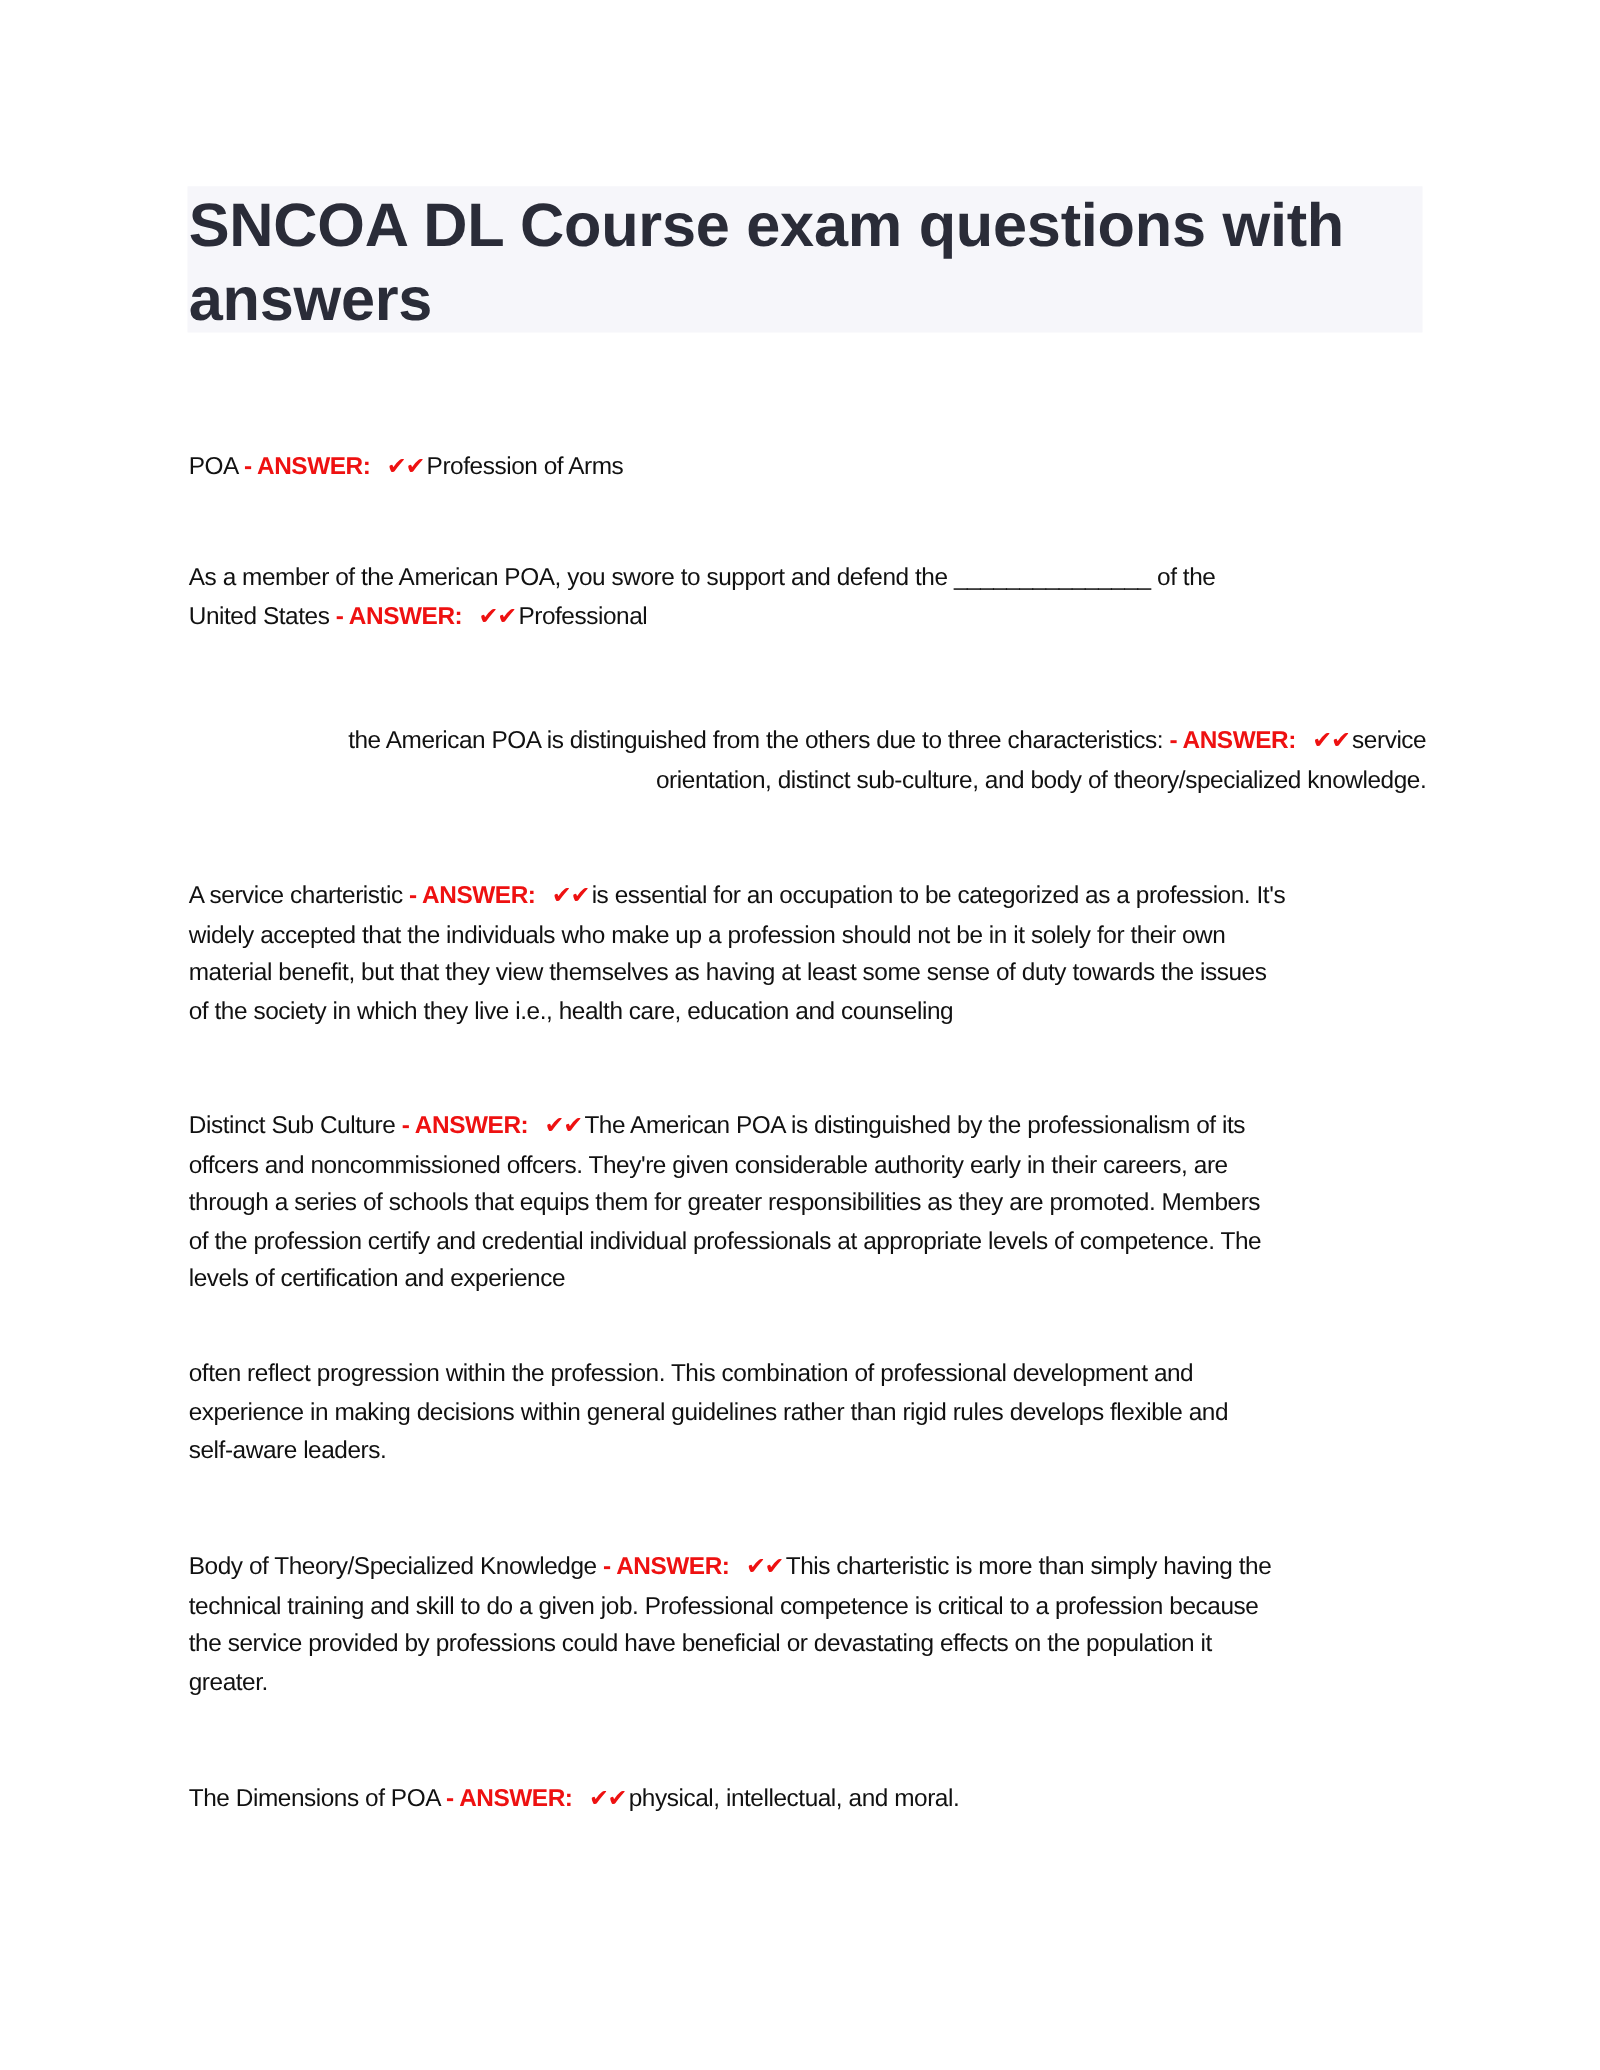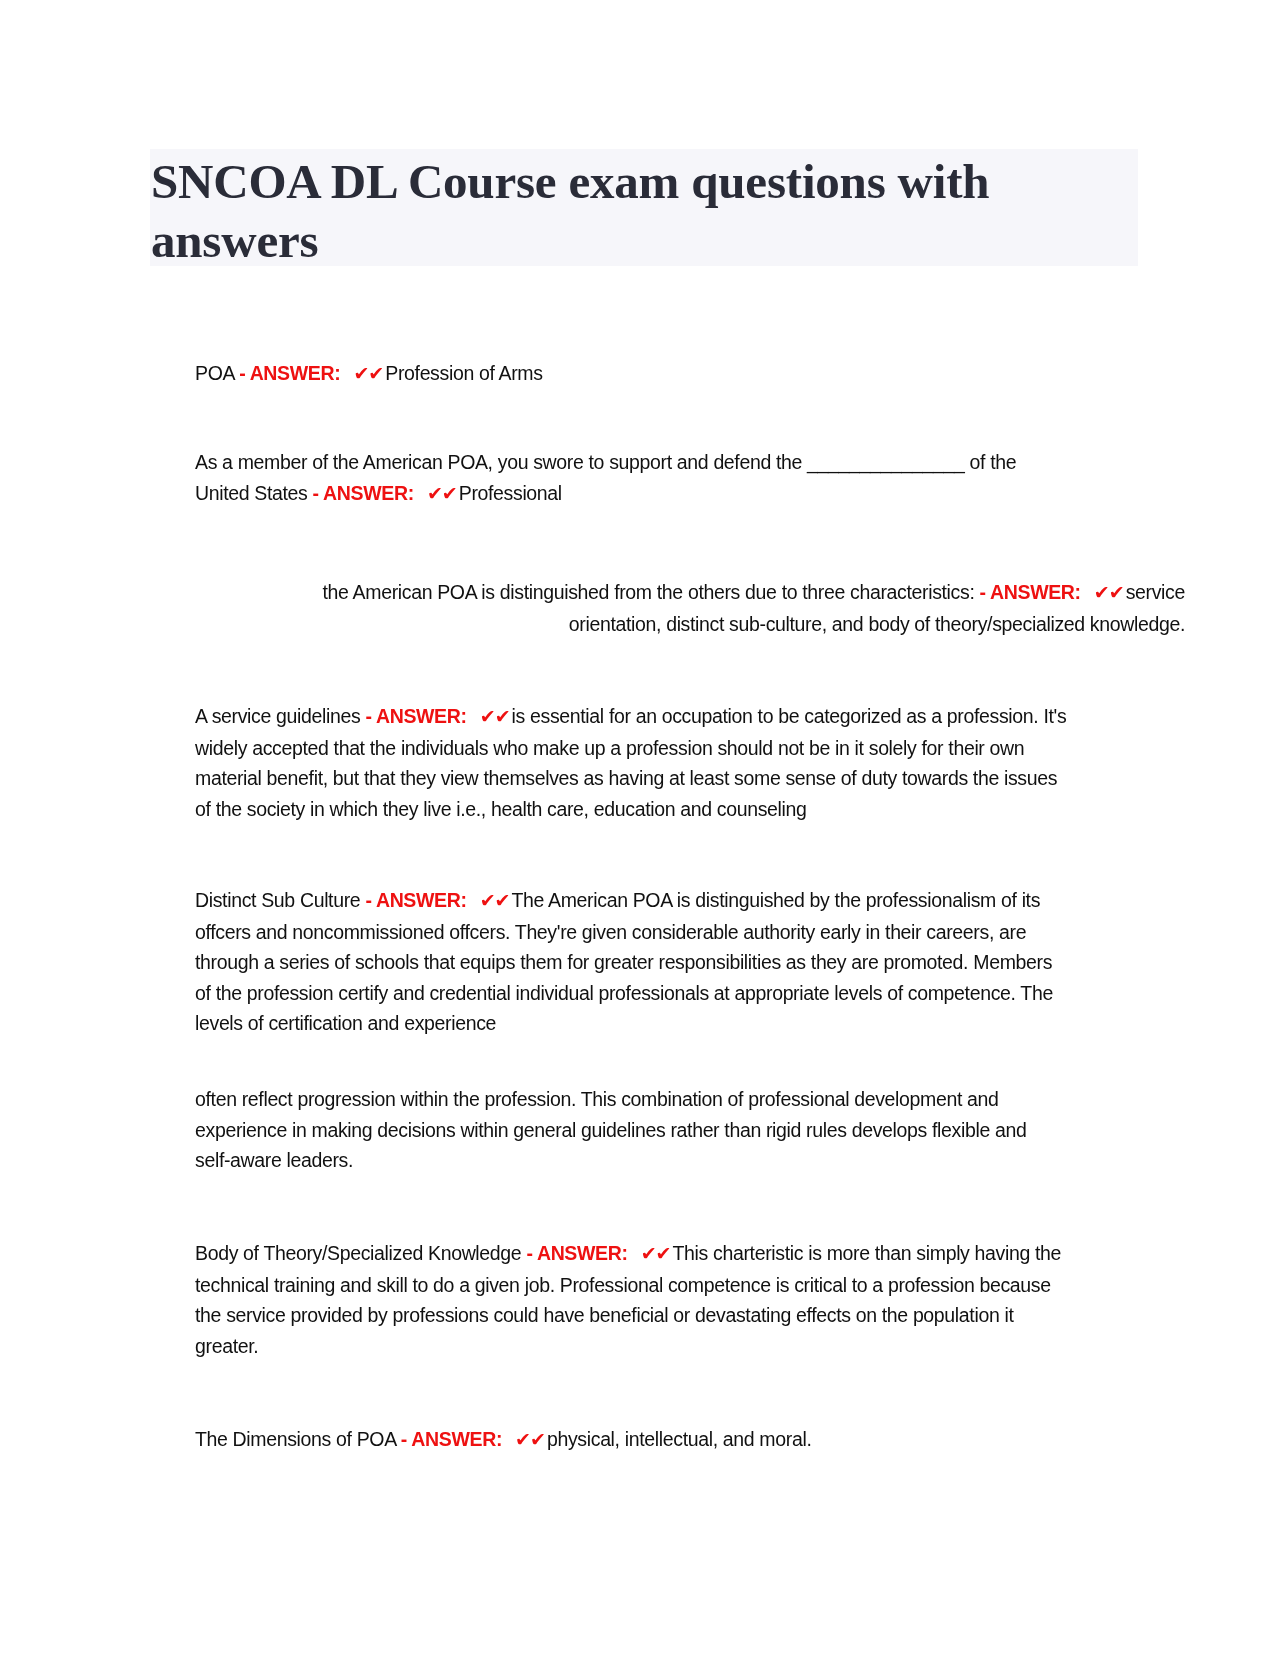--- a/index.html
+++ b/index.html
@@ -4,28 +4,28 @@
 <style>
   html, body { margin: 0; padding: 0; background: #ffffff; }
   body { width: 1280px; height: 1656px; position: relative; overflow: hidden; }
   .page { position: absolute; left: 0; top: 0; width: 1280px; height: 1656px; background: #ffffff; }
   .title-box {
     position: absolute; left: 150px; top: 149px; width: 988px; height: 117px;
     background: #f6f6fa;
   }
   .title {
     position: absolute; left: 151px; top: 152px; width: 990px;
-    font-family: Liberation Serif, serif; font-weight: bold;
+    font-family: Liberation Sans, sans-serif; font-weight: bold;
     font-size: 49px; line-height: 59px; color: #2a2c38; margin: 0;
     letter-spacing: -0.2px;
   }
   .qa {
     position: absolute; left: 151px; width: 990px;
     font-family: "Liberation Sans", sans-serif; font-size: 19.5px;
-    line-height: 30.5px; color: #111111; letter-spacing: -0.35px; margin-left: 44px;
+    line-height: 30.5px; color: #111111; letter-spacing: -0.35px;
   }
   .line { display: block; white-space: nowrap; }
   .ans { color: #ee1111; font-weight: bold; }
   .check { color: #ee1111; font-size: 19px; letter-spacing: -1px; margin-left: 8px; margin-right: 2px; }
 </style>
 </head>
 <body>
 
 <div class="page">
 
@@ -56,21 +56,21 @@
     <span class="line">
       <span>the American POA is distinguished from the others due to three characteristics:</span>
       <span class="ans">- ANSWER:</span>
       <span class="check">✔✔</span><span>service</span>
     </span>
     <span class="line">orientation, distinct sub-culture, and body of theory/specialized knowledge.</span>
   </div>
 
   <div class="qa" style="top:701px;">
     <span class="line">
-      <span>A service guidelines</span>
+      <span>A service charteristic</span>
       <span class="ans">- ANSWER:</span>
       <span class="check">✔✔</span><span>is essential for an occupation to be categorized as a profession. It's</span>
     </span>
     <span class="line">widely accepted that the individuals who make up a profession should not be in it solely for their own</span>
     <span class="line">material benefit, but that they view themselves as having at least some sense of duty towards the issues</span>
     <span class="line">of the society in which they live i.e., health care, education and counseling</span>
   </div>
 
   <div class="qa" style="top:885px;">
     <span class="line">

